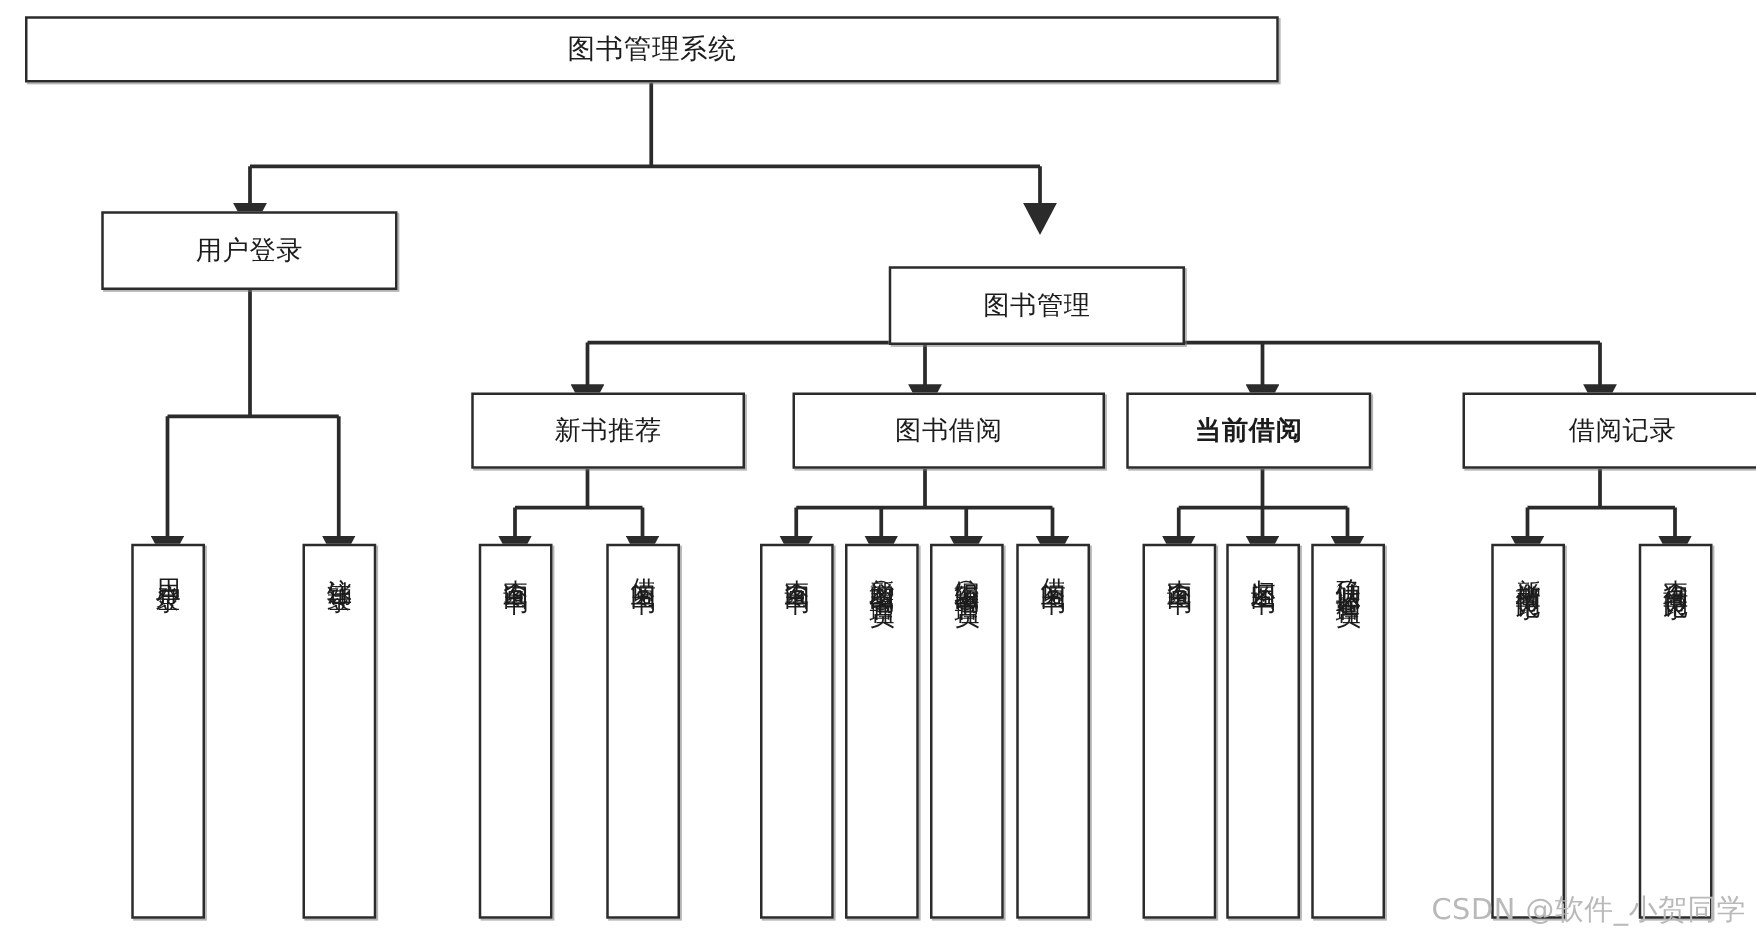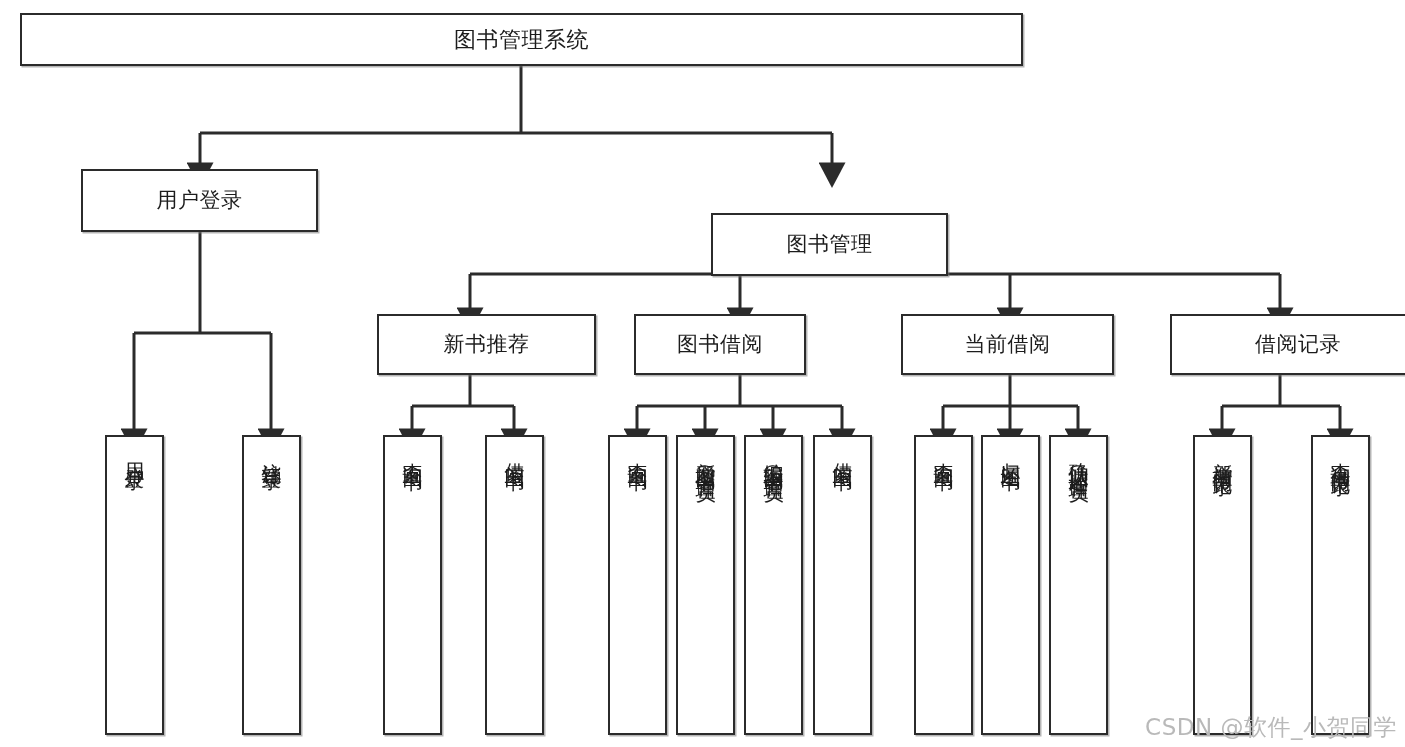--- a/index.html
+++ b/index.html
@@ -127,22 +127,22 @@
       <path d="M1340,406 L1340,432" marker-end="url(#arrow)"></path>
     </g>
   </svg>
 
   <div class="node horiz root" style="left:20px; top:13px; width:1003px; height:53px;">图书管理系统</div>
 
   <div class="node horiz" style="left:81px; top:169px; width:237px; height:63px;">用户登录</div>
   <div class="node horiz" style="left:711px; top:169px; width:237px; height:63px;margin-top:44px;">图书管理</div>
 
   <div class="node horiz" style="left:361px; top:314px; width:219px; height:61px;margin-left:16px;">新书推荐</div>
-  <div class="node horiz" style="left:634px; top:314px; width:172px; height:61px;">图书借阅</div>
-  <div class="node horiz" style="left:901px; top:314px; width:213px; height:61px;">当前借阅</div>
+  <div class="node horiz" style="left:634px; top:314px; width:250px; height:61px;">图书借阅</div>
+  <div class="node horiz" style="left:901px; top:314px; width:196px; height:61px;font-weight:bold;">当前借阅</div>
   <div class="node horiz" style="left:1170px; top:314px; width:256px; height:61px;">借阅记录</div>
 
   <div class="node leaf" style="left:105px; top:435px; width:59px; height:300px;">
     <span class="vtext">用户登录</span>
   </div>
   <div class="node leaf" style="left:242px; top:435px; width:59px; height:300px;">
     <span class="vtext">注销登录</span>
   </div>
 
   <div class="node leaf" style="left:383px; top:435px; width:59px; height:300px;">

